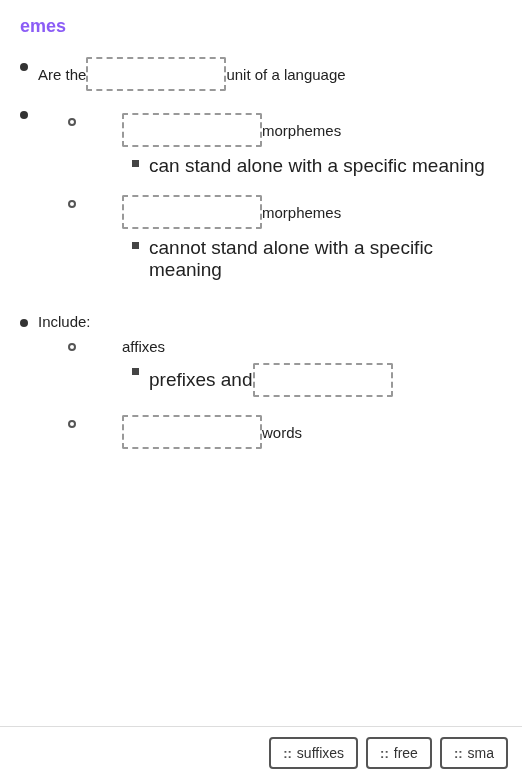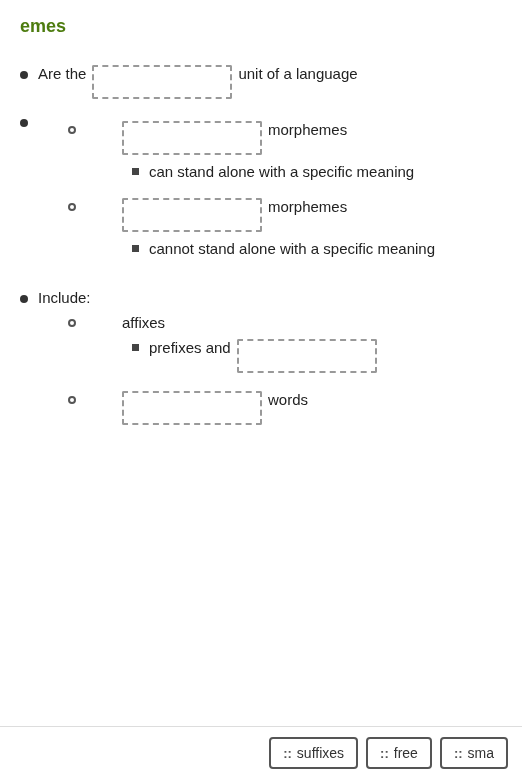--- a/index.html
+++ b/index.html
@@ -18,22 +18,22 @@
       overflow-x: hidden;
     }
 
     .page-container {
       padding: 16px 20px;
     }
 
     .page-title {
       font-size: 18px;
       font-weight: bold;
-      color: #4d7c0f;
-      margin-bottom: 28px;
+      color: #8b5cf6;
+      margin-bottom: 20px;
     }
 
     .bullet-list {
       list-style: none;
       padding: 0;
     }
 
     .bullet-item {
       display: flex;
       align-items: flex-start;
@@ -49,21 +49,21 @@
       margin-right: 10px;
       flex-shrink: 0;
     }
 
     .bullet-content {
       flex: 1;
     }
 
     .inline-row {
       display: flex;
-      gap: 6px;
+      align-items: center;
       flex-wrap: wrap;
     }
 
     .dashed-box {
       border: 2px dashed #999;
       border-radius: 2px;
       width: 140px;
       height: 34px;
       display: inline-block;
       flex-shrink: 0;
@@ -114,21 +114,21 @@
       width: 7px;
       height: 7px;
       background: #444;
       margin-top: 5px;
       margin-right: 10px;
       flex-shrink: 0;
     }
 
     .sub-sub-content {
       flex: 1;
-      font-size: 15px;
+      font-size: 19px;
     }
 
     .bottom-bar {
       position: fixed;
       bottom: 0;
       left: 0;
       width: 522px;
       background: #fff;
       border-top: 1px solid #ddd;
       padding: 10px 14px;

